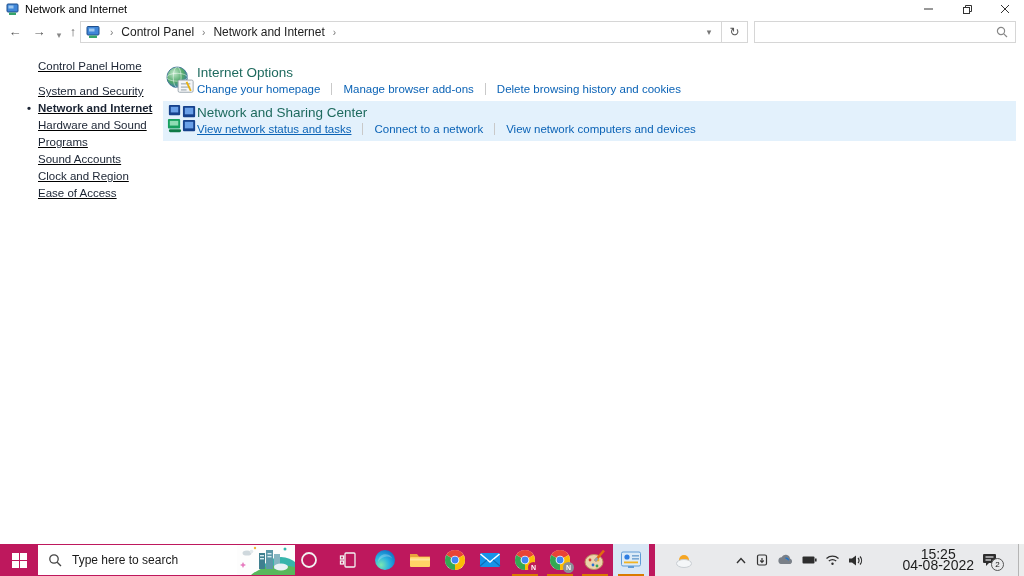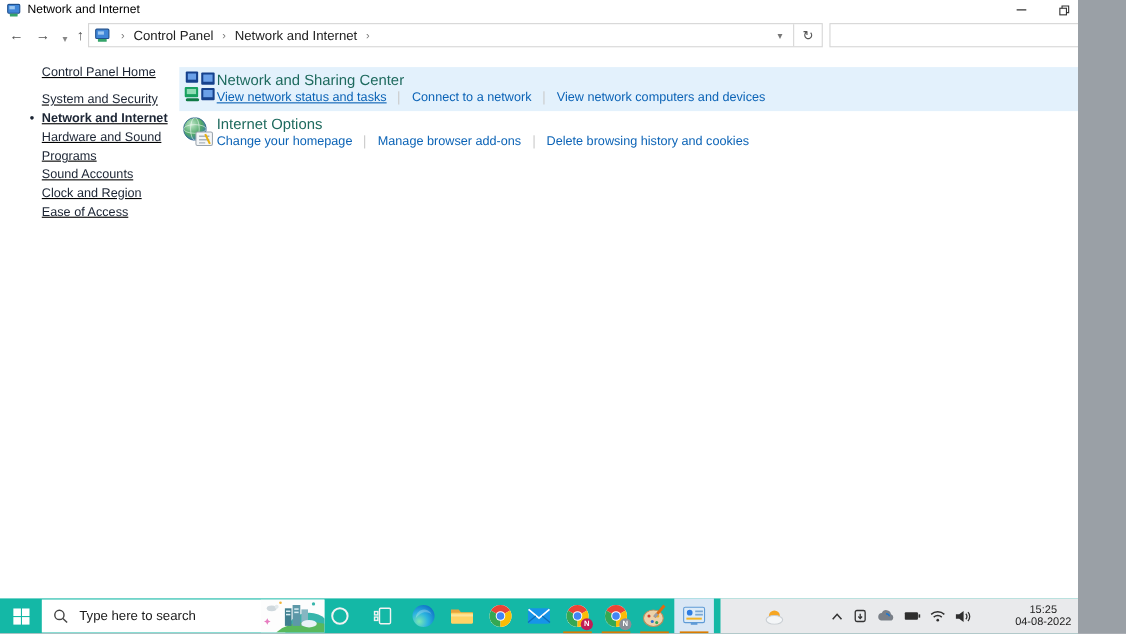--- a/index.html
+++ b/index.html
@@ -1,17 +1,17 @@
 <!DOCTYPE html>
 <html><head>
 <meta charset="utf-8">
 <style>
   html,body{margin:0;padding:0;background:#9aa0a6;}
-  .screen{position:relative;width:932px;height:576px;background:#fff;overflow:hidden;
-    font-family:"Liberation Sans",sans-serif;padding-left:48px;-webkit-font-smoothing:antialiased;}
+  .screen{position:relative;width:1024px;height:576px;background:#fff;overflow:hidden;
+    font-family:"Liberation Sans",sans-serif;-webkit-font-smoothing:antialiased;}
 
   
   .titlebar{position:absolute;left:0;top:0;width:1024px;height:18px;background:#fff;
     display:flex;align-items:center;padding-left:6px;box-sizing:border-box;}
   .titlebar .app-title{font-size:11px;color:#000;margin-left:6px;}
   .win-controls{position:absolute;right:0;top:0;height:18px;display:flex;}
   .win-btn{width:38px;height:18px;display:flex;align-items:center;justify-content:center;cursor:default;}
   .win-btn svg{display:block;}
 
   
@@ -44,39 +44,39 @@
   .cp-row.hl{background:#e3f1fc;}
   .row-icon{position:absolute;left:4px;top:3px;}
   .row2 .row-icon{left:2px;top:5px;}
   .row-title{font-size:13.5px;color:#1e6a5e;cursor:pointer;line-height:16px;}
   .row-links{display:flex;align-items:center;margin-top:2px;}
   .task-link{font-size:11.5px;color:#0b63b6;text-decoration:none;cursor:pointer;white-space:nowrap;}
   .task-link.u{text-decoration:underline;}
   .vsep{width:1px;height:12px;background:#c9c9c9;margin:0 11px;}
 
   
-  .taskbar{position:absolute;left:0;top:544px;width:1024px;height:32px;background:#14b8a6;}
+  .taskbar{position:absolute;left:0;top:544px;width:1024px;height:32px;background:#be185d;}
   .tb-start{position:absolute;left:0;top:0;width:38px;height:32px;display:flex;align-items:center;justify-content:center;}
   .tb-search{position:absolute;left:38px;top:1px;width:257px;height:30px;background:#fff;display:flex;align-items:center;}
   .tb-search .mag{margin:0 8px 0 10px;}
   .tb-search input{flex:1;border:none;outline:none;font-size:12px;color:#111;background:transparent;min-width:0;}
   .tb-search input::placeholder{color:#1a1a1a;}
   .tb-illust{width:58px;height:30px;flex:0 0 auto;}
   .tb-icon{position:absolute;top:4px;width:24px;height:24px;display:flex;align-items:center;justify-content:center;}
   .appwrap{position:relative;width:22px;height:22px;}
   .badge-n{position:absolute;right:-3px;bottom:-2px;width:11px;height:11px;border-radius:50%;
     display:flex;align-items:center;justify-content:center;font-size:7px;font-weight:bold;color:#fff;}
   .badge-red{background:#c21d56;} .badge-gray{background:#8a8f98;}
   .active-app{position:absolute;left:613px;top:0;width:36px;height:32px;background:#d9e7f5;
     display:flex;align-items:center;justify-content:center;}
   .run-ind{position:absolute;top:30px;height:2px;width:26px;background:#d97b00;}
   .tray{position:absolute;left:655px;top:0;right:0;height:32px;background:#e9eaec;display:flex;
     align-items:center;justify-content:flex-end;gap:8px;padding-right:26px;}
   .tray-text{font-size:11px;color:#1c1c1c;margin-top:47px;}
-  .tray-clock{font-size:10px;color:#1c1c1c;text-align:center;line-height:11px;}
+  .tray-clock{font-size:14px;color:#1c1c1c;text-align:center;line-height:11px;}
   .tray-chevron{display:flex;align-items:center;}
   .notif-wrap{position:relative;width:16px;height:14px;}
   .notif-badge{position:absolute;right:-6px;bottom:-4px;width:11px;height:11px;border-radius:50%;
     background:#e9eaec;border:1px solid #555;color:#111;font-size:8px;display:flex;align-items:center;justify-content:center;}
   .show-desktop{position:absolute;right:0;top:0;width:5px;height:32px;border-left:1px solid #b5b5b5;background:#eceded;}
 </style>
 </head>
 <body>
 
 <div class="screen">
@@ -145,42 +145,20 @@
       <div class="side-item">System and Security</div>
       <div class="side-item active">Network and Internet</div>
       <div class="side-item">Hardware and Sound</div>
       <div class="side-item">Programs</div>
       <div class="side-item">Sound Accounts</div>
       <div class="side-item">Clock and Region</div>
       <div class="side-item">Ease of Access</div>
     </div>
 
     <div class="rows">
-
-      <div class="cp-row hl row1">
-        <svg class="row-icon" width="30" height="30" viewBox="0 0 32 32">
-          <rect x="2" y="1" width="12" height="11" rx="1" fill="#16418c"></rect>
-          <rect x="4" y="3" width="8" height="6" fill="#6aa0e8"></rect>
-          <rect x="17" y="2" width="13" height="12" rx="1" fill="#16418c"></rect>
-          <rect x="19" y="4" width="9" height="7" fill="#6aa0e8"></rect>
-          <rect x="17" y="17" width="13" height="12" rx="1" fill="#16418c"></rect>
-          <rect x="19" y="19" width="9" height="7" fill="#6aa0e8"></rect>
-          <rect x="1" y="16" width="13" height="10" rx="1" fill="#17a05f"></rect>
-          <rect x="3" y="18" width="9" height="5" fill="#8fdcb4"></rect>
-          <rect x="2" y="27" width="13" height="3" rx="1.5" fill="#0f7a45"></rect>
-        </svg>
-        <div class="row-title">Network and Sharing Center</div>
-        <div class="row-links">
-          <a class="task-link u">View network status and tasks</a>
-          <span class="vsep"></span>
-          <a class="task-link">Connect to a network</a>
-          <span class="vsep"></span>
-          <a class="task-link">View network computers and devices</a>
-        </div>
-      </div>
 
       <div class="cp-row row2">
         <svg class="row-icon" width="30" height="30" viewBox="0 0 32 32">
           <defs>
             <radialGradient id="globeGrad" cx="35%" cy="30%" r="80%">
               <stop offset="0%" stop-color="#bfe8c9"></stop>
                 <stop offset="55%" stop-color="#52a86b"></stop>
                 <stop offset="100%" stop-color="#2f6fb5"></stop>
             </radialGradient>
           </defs>
@@ -193,20 +171,42 @@
           <line x1="17" y1="25.5" x2="23" y2="25.5" stroke="#aab3ba" stroke-width="1.4"></line>
           <line x1="23" y1="17" x2="27.5" y2="26.5" stroke="#e8b10f" stroke-width="2"></line>
         </svg>
         <div class="row-title">Internet Options</div>
         <div class="row-links">
           <a class="task-link">Change your homepage</a>
           <span class="vsep"></span>
           <a class="task-link">Manage browser add-ons</a>
           <span class="vsep"></span>
           <a class="task-link">Delete browsing history and cookies</a>
+        </div>
+      </div>
+
+      <div class="cp-row hl row1">
+        <svg class="row-icon" width="30" height="30" viewBox="0 0 32 32">
+          <rect x="2" y="1" width="12" height="11" rx="1" fill="#16418c"></rect>
+          <rect x="4" y="3" width="8" height="6" fill="#6aa0e8"></rect>
+          <rect x="17" y="2" width="13" height="12" rx="1" fill="#16418c"></rect>
+          <rect x="19" y="4" width="9" height="7" fill="#6aa0e8"></rect>
+          <rect x="17" y="17" width="13" height="12" rx="1" fill="#16418c"></rect>
+          <rect x="19" y="19" width="9" height="7" fill="#6aa0e8"></rect>
+          <rect x="1" y="16" width="13" height="10" rx="1" fill="#17a05f"></rect>
+          <rect x="3" y="18" width="9" height="5" fill="#8fdcb4"></rect>
+          <rect x="2" y="27" width="13" height="3" rx="1.5" fill="#0f7a45"></rect>
+        </svg>
+        <div class="row-title">Network and Sharing Center</div>
+        <div class="row-links">
+          <a class="task-link u">View network status and tasks</a>
+          <span class="vsep"></span>
+          <a class="task-link">Connect to a network</a>
+          <span class="vsep"></span>
+          <a class="task-link">View network computers and devices</a>
         </div>
       </div>
 
     </div>
   </div>
 
   <div class="taskbar">
 
     <div class="tb-start">
       <svg width="15" height="15" viewBox="0 0 15 15">

